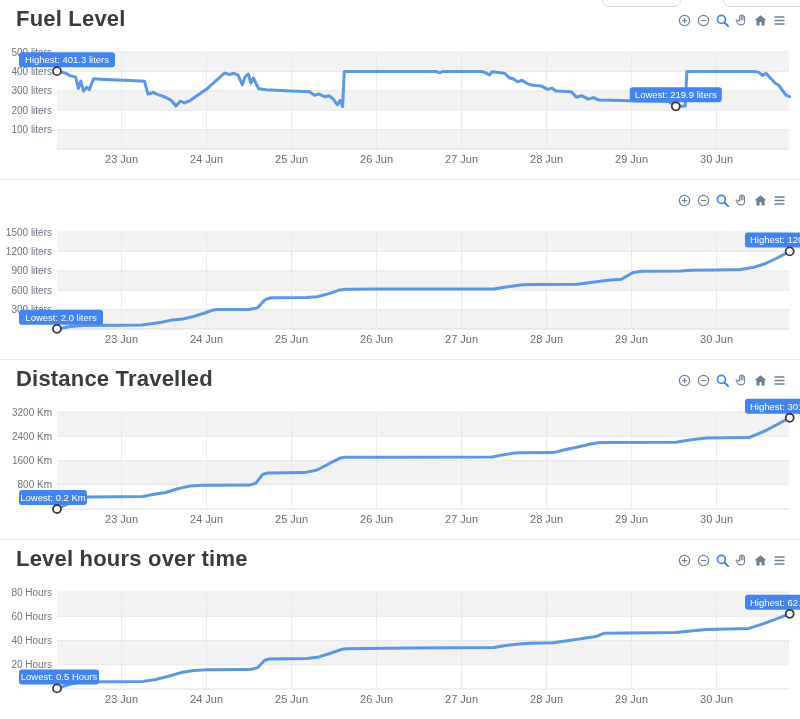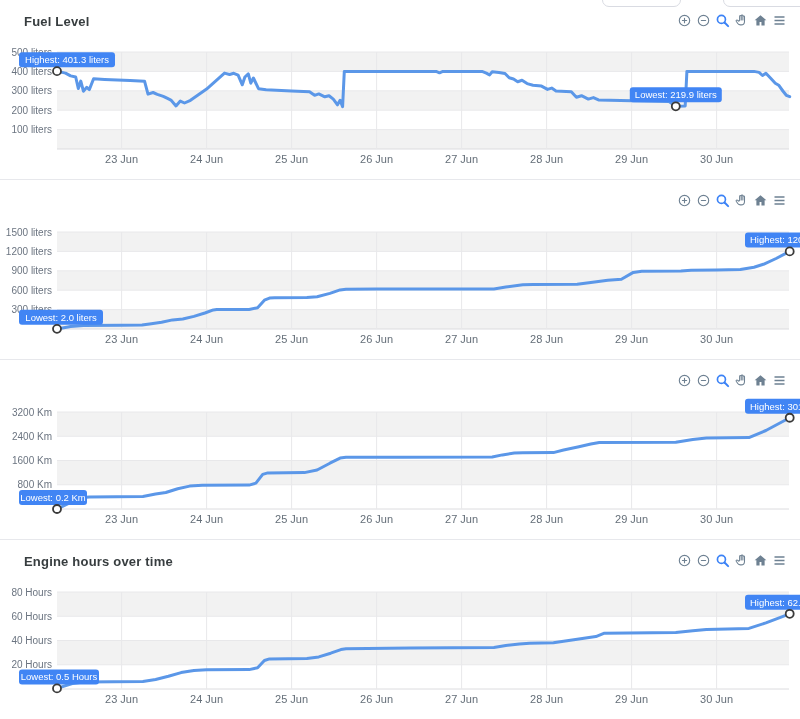--- a/index.html
+++ b/index.html
@@ -1,19 +1,19 @@
 <!DOCTYPE html>
 <html><head>
 <meta charset="utf-8">
 <style>
   html,body{margin:0;padding:0;background:#ffffff;}
   body{width:800px;height:719px;overflow:hidden;font-family:"Liberation Sans",sans-serif;position:relative;}
   .top-frag{position:absolute;background:#fff;border:1px solid #d9dbe2;border-radius:7px;height:12px;top:-7px;z-index:5;}
   .panel{position:relative;height:179px;border-bottom:1px solid #e7e8ec;background:#fff;}
-  .panel h2{position:absolute;left:16px;top:6px;margin:8px;font-size:13px;font-weight:700;color:#373d3f;letter-spacing:.2px;}
+  .panel h2{position:absolute;left:16px;top:6px;margin:0;font-size:22px;font-weight:700;color:#373d3f;letter-spacing:.2px;}
   .toolbar{position:absolute;top:13px;right:13px;display:flex;gap:4px;z-index:3;}
   .tb-icon{width:15px;height:15px;color:#6e8192;cursor:pointer;display:inline-block;}
   .tb-icon.active{color:#3b82f6;}
   .tb-icon svg{width:15px;height:15px;display:block;}
   svg.chart{position:absolute;left:0;top:0;width:800px;height:180px;}
   svg.chart text{font-family:"Liberation Sans",sans-serif;}
 </style>
 </head>
 <body>
 
@@ -212,20 +212,21 @@
         <text x="631.6000000000001" y="163" text-anchor="middle" font-size="11" fill="#646e78">29 Jun</text>
         <text x="716.6000000000001" y="163" text-anchor="middle" font-size="11" fill="#646e78">30 Jun</text>
         <polyline points="57.0,149.0 72.3,141.7 83.4,137.5 89.3,136.9 142.9,136.4 155.6,134.1 165.8,132.5 177.7,128.7 189.6,126.1 202.4,125.2 249.1,125.1 255.9,123.1 262.7,114.4 267.8,112.9 304.4,112.6 317.1,110.0 329.9,103.2 340.1,98.1 346.0,97.3 402.1,97.2 492.2,97.0 502.4,94.9 514.3,93.1 522.8,92.8 553.4,92.6 563.6,90.0 578.9,86.7 590.8,84.0 599.3,82.5 675.8,82.2 692.8,79.4 706.4,77.9 748.9,77.6 765.9,70.5 789.7,57.8" fill="none" stroke="#5b97e8" stroke-width="3" stroke-linejoin="round" stroke-linecap="round"></polyline>
         <rect x="19" y="129.9939375" width="68" height="15" rx="3" fill="#4185f4"></rect>
         <text x="53" y="140.9939375" text-anchor="middle" font-size="9.5" fill="#ffffff">Lowest: 0.2 Km</text>
         <circle cx="57" cy="148.9939375" r="4" fill="#ffffff" stroke="#3a3a3a" stroke-width="1.8"></circle>
         <rect x="745" y="38.75937499999999" width="68" height="15" rx="3" fill="#4185f4"></rect>
         <text x="750" y="49.75937499999999" text-anchor="start" font-size="9.5" fill="#ffffff">Highest: 301</text>
         <circle cx="789.7" cy="57.75937499999999" r="4" fill="#ffffff" stroke="#3a3a3a" stroke-width="1.8"></circle>
       </svg>
+    <h2 style="color: rgb(55, 61, 63);">Distance Travelled</h2>
     <div class="toolbar">
         <span class="tb-icon">
           <svg viewBox="0 0 24 24">
             <circle cx="12" cy="12" r="8.3" fill="none" stroke="currentColor" stroke-width="1.8"></circle>
             <path d="M12 8.6v6.8M8.6 12h6.8" stroke="currentColor" stroke-width="1.8" stroke-linecap="round"></path>
           </svg>
         </span>
         <span class="tb-icon">
           <svg viewBox="0 0 24 24">
             <circle cx="12" cy="12" r="8.3" fill="none" stroke="currentColor" stroke-width="1.8"></circle>
@@ -288,21 +289,21 @@
         <text x="631.6000000000001" y="163" text-anchor="middle" font-size="11" fill="#646e78">29 Jun</text>
         <text x="716.6000000000001" y="163" text-anchor="middle" font-size="11" fill="#646e78">30 Jun</text>
         <polyline points="57.0,148.4 72.3,143.5 83.4,142.0 142.9,141.5 155.6,139.5 168.4,136.3 181.1,132.6 193.9,130.6 206.6,129.8 249.1,129.6 257.6,127.8 264.4,120.5 269.5,118.9 306.9,118.4 318.8,116.9 330.7,113.2 340.9,109.6 346.0,108.7 410.6,108.0 493.9,107.5 505.8,105.6 519.4,103.9 529.6,103.2 553.4,102.7 567.0,100.7 584.0,98.3 595.9,96.6 604.4,93.2 675.8,92.6 692.8,90.8 706.4,89.6 748.9,88.4 765.9,82.9 789.7,73.8" fill="none" stroke="#5b97e8" stroke-width="3" stroke-linejoin="round" stroke-linecap="round"></polyline>
         <rect x="19" y="129.39375" width="80" height="15" rx="3" fill="#4185f4"></rect>
         <text x="59" y="140.39375" text-anchor="middle" font-size="9.5" fill="#ffffff">Lowest: 0.5 Hours</text>
         <circle cx="57" cy="148.39375" r="4" fill="#ffffff" stroke="#3a3a3a" stroke-width="1.8"></circle>
         <rect x="745" y="54.825" width="68" height="15" rx="3" fill="#4185f4"></rect>
         <text x="750" y="65.825" text-anchor="start" font-size="9.5" fill="#ffffff">Highest: 62.</text>
         <circle cx="789.7" cy="73.825" r="4" fill="#ffffff" stroke="#3a3a3a" stroke-width="1.8"></circle>
       </svg>
-    <h2 style="color: rgb(55, 61, 63);">Engine hours over time</h2>
+    <h2 style="color: rgb(55, 61, 63);">Level hours over time</h2>
     <div class="toolbar">
         <span class="tb-icon">
           <svg viewBox="0 0 24 24">
             <circle cx="12" cy="12" r="8.3" fill="none" stroke="currentColor" stroke-width="1.8"></circle>
             <path d="M12 8.6v6.8M8.6 12h6.8" stroke="currentColor" stroke-width="1.8" stroke-linecap="round"></path>
           </svg>
         </span>
         <span class="tb-icon">
           <svg viewBox="0 0 24 24">
             <circle cx="12" cy="12" r="8.3" fill="none" stroke="currentColor" stroke-width="1.8"></circle>

